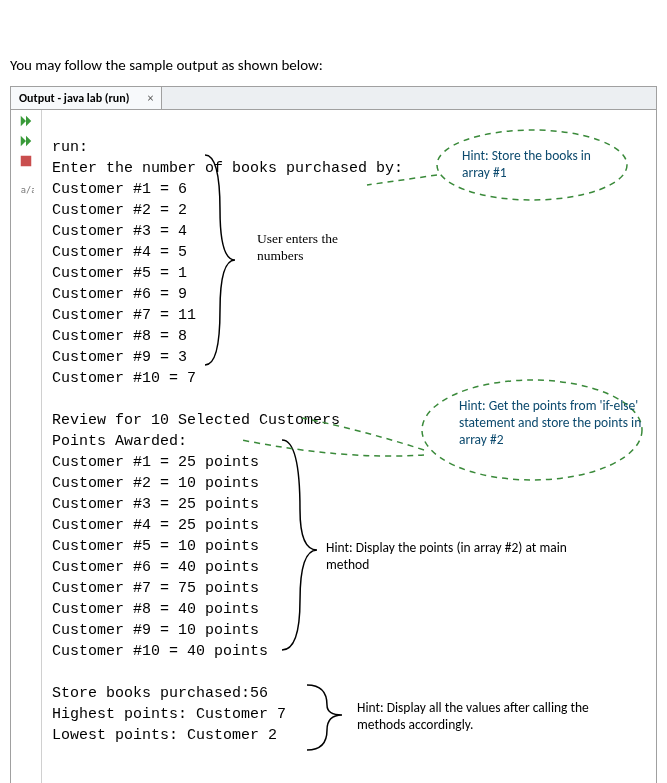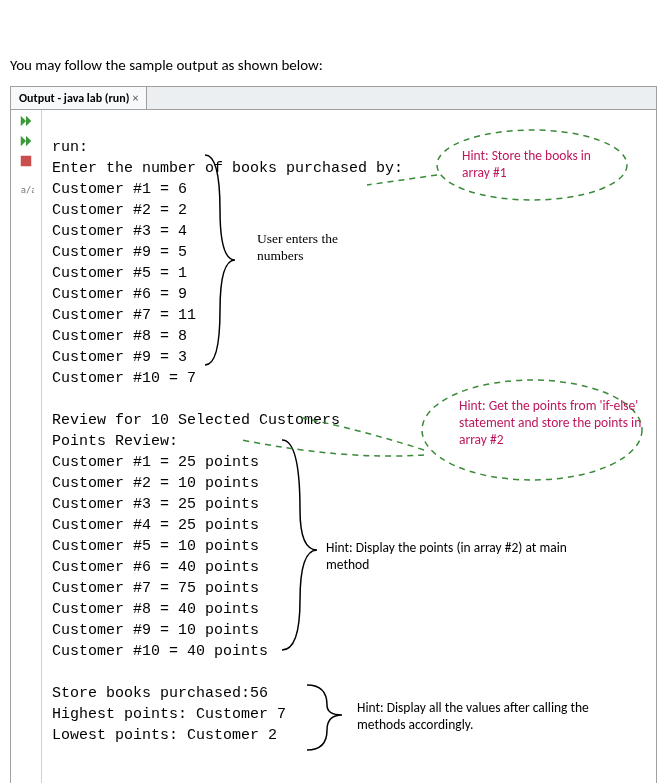--- a/index.html
+++ b/index.html
@@ -30,21 +30,21 @@
     height: 22px;
   }
   .tab {
     display: flex;
     align-items: center;
     padding: 0 8px;
     border-right: 1px solid #a0a0a0;
     background: #f7f9fb;
     font-size: 12px;
     font-weight: bold;
-    gap: 3px;
+    gap: 18px;
   }
   .tab .close-x {
     font-weight: normal;
     color: #555;
   }
   .ide-body {
     display: flex;
     align-items: stretch;
   }
   .gutter {
@@ -64,21 +64,21 @@
   .console {
     flex: 1;
     padding: 6px 10px 20px 10px;
     font-family: "Consolas", "Courier New", monospace;
     font-size: 15px;
     line-height: 21px;
     white-space: pre;
     position: relative;
   }
   .hint-green {
-    color: #be185d;
+    color: #0c4a6e;
     font-family: Calibri, Arial, sans-serif;
     font-size: 13.5px;
     white-space: normal;
   }
   svg.anno {
     position: absolute;
     left: 0;
     top: 0;
     pointer-events: none;
   }
@@ -119,30 +119,30 @@
         <text x="2" y="12" font-size="10" fill="#777" font-family="monospace">a/a</text>
       </svg>
     </div>
 
     <div class="console">
 <span>run:</span>
 <span>Enter the number of books purchased by:</span>
 <span>Customer #1 = 6</span>
 <span>Customer #2 = 2</span>
 <span>Customer #3 = 4</span>
-<span>Customer #9 = 5</span>
+<span>Customer #4 = 5</span>
 <span>Customer #5 = 1</span>
 <span>Customer #6 = 9</span>
 <span>Customer #7 = 11</span>
 <span>Customer #8 = 8</span>
 <span>Customer #9 = 3</span>
 <span>Customer #10 = 7</span>
 
 <span>Review for 10 Selected Customers</span>
-<span>Points Review:</span>
+<span>Points Awarded:</span>
 <span>Customer #1 = 25 points</span>
 <span>Customer #2 = 10 points</span>
 <span>Customer #3 = 25 points</span>
 <span>Customer #4 = 25 points</span>
 <span>Customer #5 = 10 points</span>
 <span>Customer #6 = 40 points</span>
 <span>Customer #7 = 75 points</span>
 <span>Customer #8 = 40 points</span>
 <span>Customer #9 = 10 points</span>
 <span>Customer #10 = 40 points</span>

